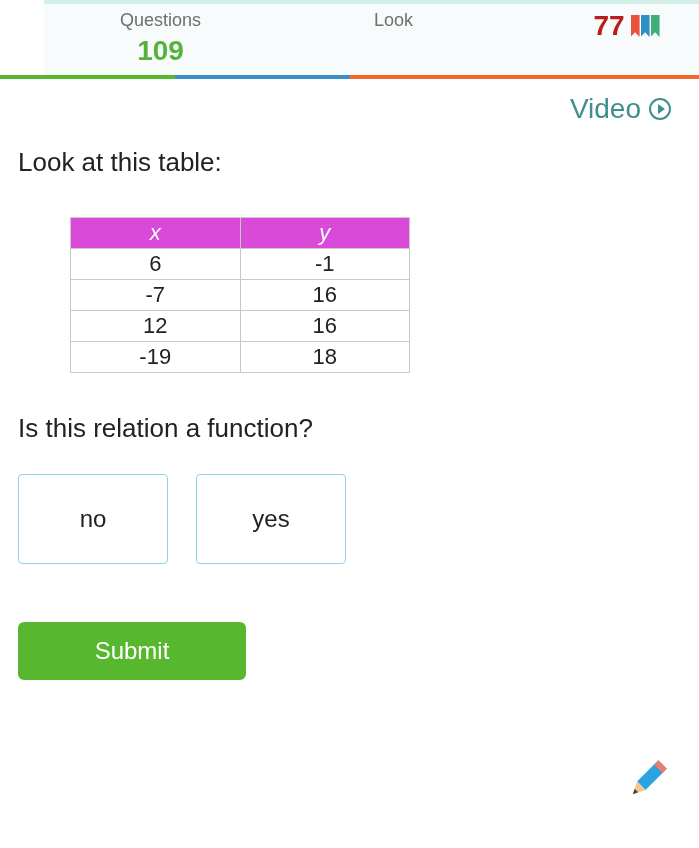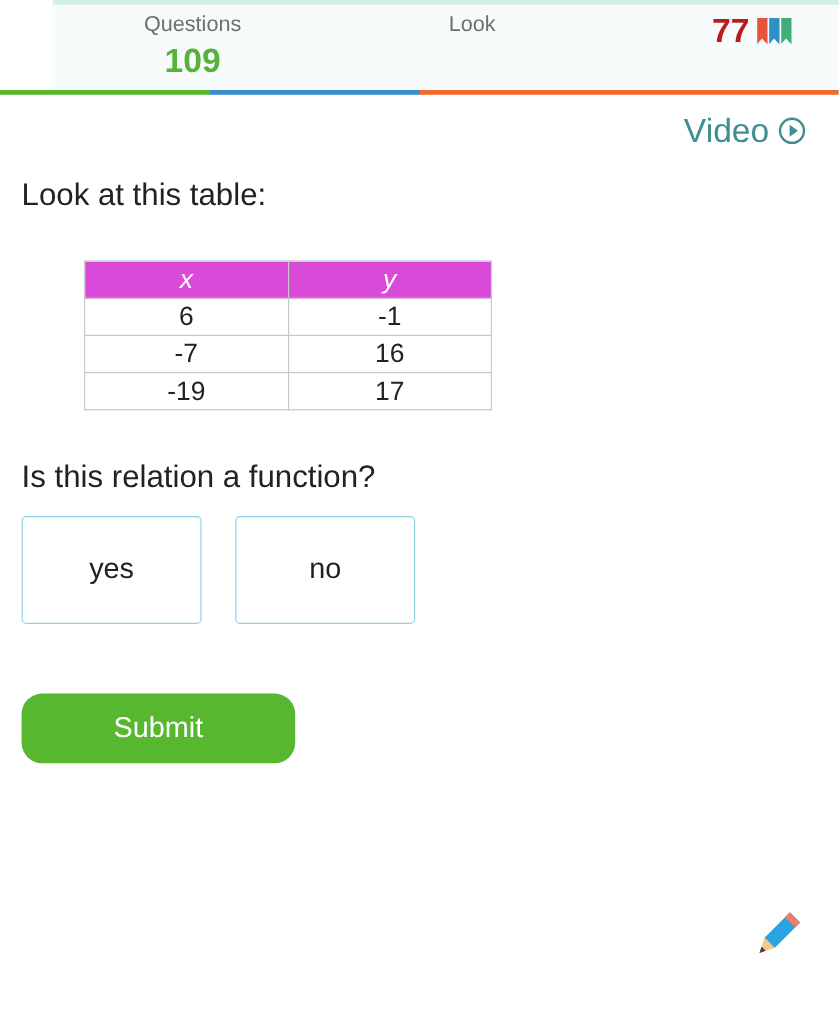--- a/index.html
+++ b/index.html
@@ -79,21 +79,21 @@
     border-bottom: 5px solid transparent;
     margin-left: 2px;
   }
 
   .content { padding: 22px 18px 0 18px; }
   .prompt {
     font-size: 26px;
     color: #222;
     margin-bottom: 39px;
   }
-  .q2 { margin-top: 40px; margin-bottom: 17px; }
+  .q2 { margin-top: 40px; margin-bottom: 30px; }
 
   table.data {
     border-collapse: collapse;
     margin-left: 52px;
     width: 340px;
     font-size: 22px;
   }
   table.data th {
     background: #d94ad9;
     color: #fff;
@@ -123,21 +123,21 @@
     justify-content: center;
     cursor: pointer;
   }
 
   .submit-btn {
     margin-top: 58px;
     width: 228px; height: 58px;
     background: #57b82f;
     color: #fff;
     border: none;
-    border-radius: 17px;
+    border-radius: 6px;
     font-size: 24px;
     cursor: pointer;
   }
 
   .pencil {
     position: absolute;
     right: 24px;
     bottom: 40px;
     width: 56px; height: 56px;
     cursor: pointer;
@@ -191,31 +191,35 @@
     <tbody>
       <tr>
         <td>6</td>
         <td>-1</td>
       </tr>
       <tr>
         <td>-7</td>
         <td>16</td>
       </tr>
       <tr>
+        <td>12</td>
+        <td>16</td>
+      </tr>
+      <tr>
         <td>-19</td>
-        <td>17</td>
+        <td>18</td>
       </tr>
     </tbody>
   </table>
 
   <div class="prompt q2">Is this relation a function?</div>
 
   <div class="answers">
+    <div class="answer-btn">no</div>
     <div class="answer-btn">yes</div>
-    <div class="answer-btn">no</div>
   </div>
 
   <button class="submit-btn">Submit</button>
 </div>
 
 <div class="pencil">
   <svg viewBox="0 0 56 56">
     <g transform="rotate(45 28 28)">
       <rect x="22" y="6" width="12" height="30" fill="#2aa3e0"></rect>
       <rect x="22" y="6" width="12" height="6" fill="#ef7b6e"></rect>

